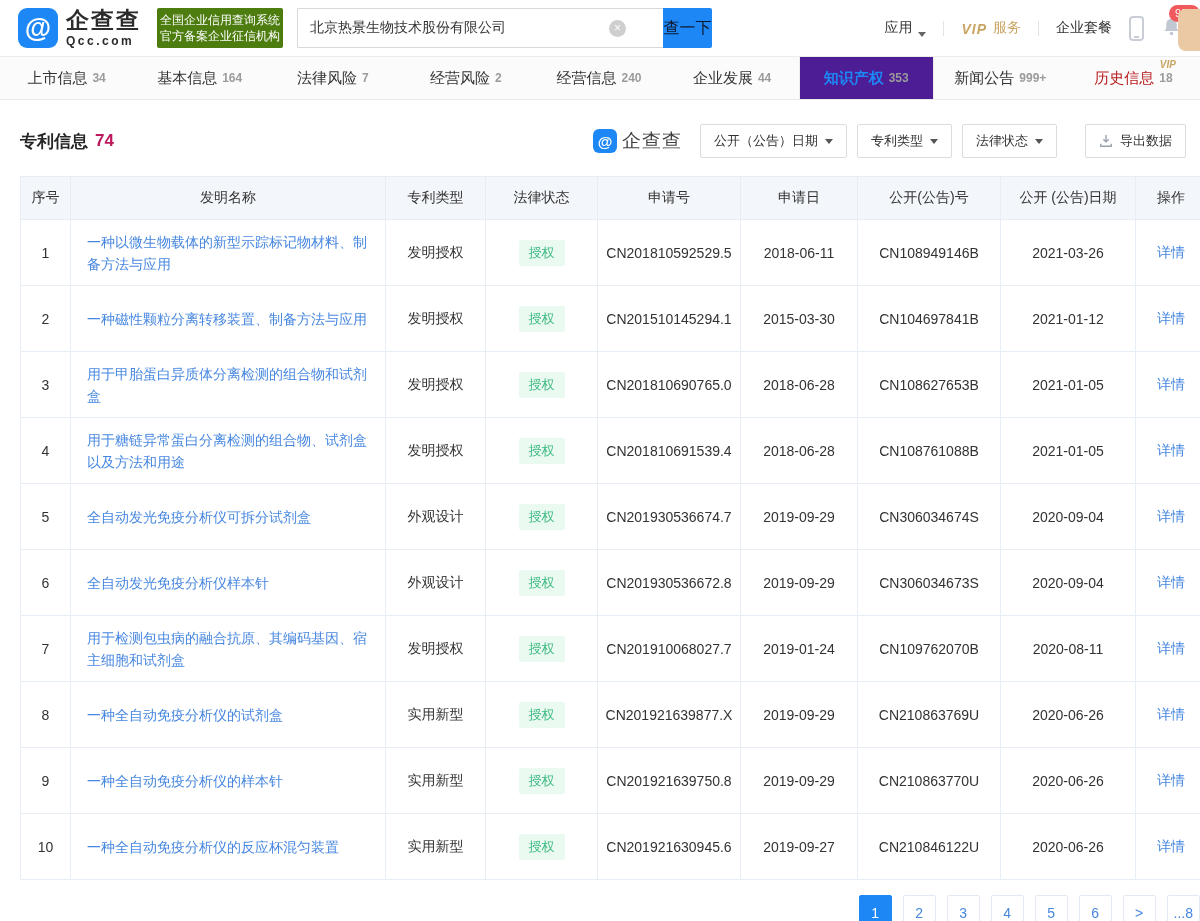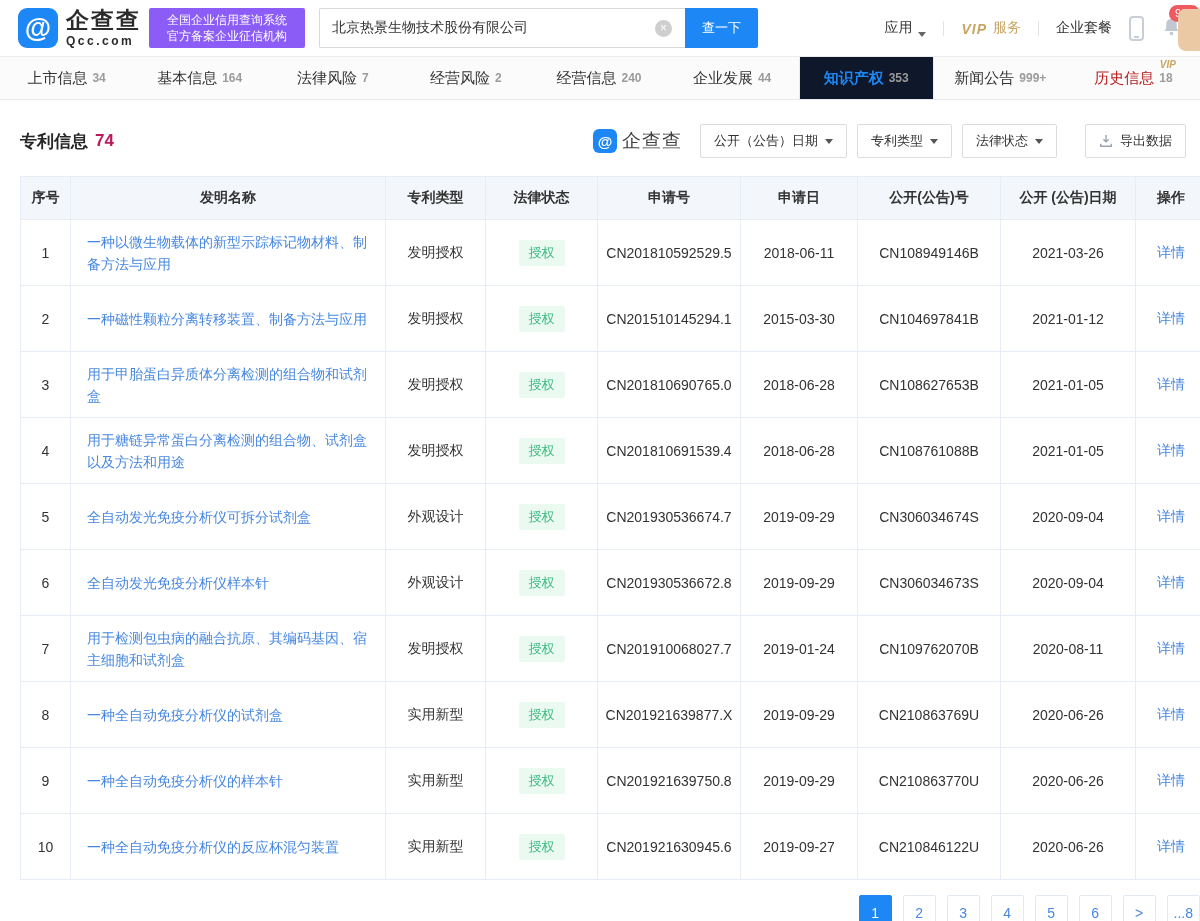--- a/index.html
+++ b/index.html
@@ -8,30 +8,30 @@
 
   
   .topbar { height:57px; display:flex; align-items:center; padding:0 18px;
     border-bottom:1px solid #ececec; position:relative; }
   .logo-wrap { display:flex; align-items:center; gap:8px; }
   .logo-icon { width:40px; height:40px; background:#1d87f5; border-radius:9px; color:#fff;
     display:flex; align-items:center; justify-content:center; font-size:27px; font-weight:bold; }
   .logo-text { line-height:1; }
   .logo-brand { font-size:23px; font-weight:bold; letter-spacing:2px; color:#2b2b2b; }
   .logo-domain { font-size:12px; font-weight:bold; letter-spacing:2.5px; color:#2b2b2b; margin-top:3px; }
-  .badge-red { background:#8b5cf6; color:#fff; font-size:12px; line-height:16px;
-    padding:4px 18px; border-radius:2px; margin-left:0; white-space:nowrap; }
+  .badge-red { background:#4d7c0f; color:#fff; font-size:12px; line-height:16px;
+    padding:4px 3px; border-radius:2px; margin-left:8px; white-space:nowrap; }
   .search-wrap { display:flex; align-items:center; margin-left:14px; position:relative; }
   .search-input { width:366px; height:40px; border:1px solid #d9d9d9; border-right:none;
     border-radius:2px 0 0 2px; padding:0 36px 0 12px; font-size:14px; color:#333; outline:none;
     font-family:inherit; }
   .clear-icon { position:absolute; right:86px; width:17px; height:17px; border-radius:50%;
     background:#cfcfcf; color:#fff; font-size:12px; line-height:17px; text-align:center; cursor:pointer; }
-  .search-btn { width:73px; height:40px; background:#1d87f5; color:#ffffff; border:none;
-    font-size:13px; border-radius:0 2px 2px 0; cursor:pointer; font-family:inherit; }
+  .search-btn { width:49px; height:40px; background:#1d87f5; color:#0f172a; border:none;
+    font-size:16px; border-radius:0 2px 2px 0; cursor:pointer; font-family:inherit; }
   .top-menu { margin-left:auto; display:flex; align-items:center; gap:17px; font-size:14px; }
   .menu-item { cursor:pointer; display:flex; align-items:flex-end; gap:6px; white-space:nowrap; }
   .caret-down { width:0; height:0; border-left:4px solid transparent; border-right:4px solid transparent;
     border-top:5px solid #666; display:inline-block; }
   .menu-divider { width:1px; height:15px; background:#e3e3e3; }
   .vip-word { color:#c9a564; font-style:italic; font-weight:bold; letter-spacing:1px; }
   .vip-rest { color:#c9a564; }
   .phone-icon { width:15px; height:25px; border:2px solid #c9ced6; border-radius:4px; position:relative; }
   .phone-icon:after { content:""; position:absolute; bottom:1px; left:3px; right:3px; height:2px; background:#c9ced6; }
   .bell-wrap { position:relative; }
@@ -39,21 +39,21 @@
     line-height:1; padding:3px 6px; border-radius:9px; white-space:nowrap; }
   .avatar { position:absolute; left:1178px; top:9px; width:42px; height:42px; border-radius:8px;
     background:#eac9a4; }
 
   
   .nav { height:43px; display:flex; border-bottom:1px solid #e9e9e9; background:#fbfbfb; }
   .tab { flex:1; display:flex; align-items:center; justify-content:center; gap:5px;
     cursor:pointer; position:relative; }
   .tab-label { font-size:15px; color:#333; }
   .tab-count { font-size:12px; color:#9b9b9b;font-weight:bold; }
-  .tab.active { background:#0f172a; border-left:1px solid #ececec; border-right:1px solid #ececec; }
+  .tab.active { background:#4c1d95; border-left:1px solid #ececec; border-right:1px solid #ececec; }
   .tab.active .tab-label { color:#1d87f5; font-weight:bold; }
   .tab.vip-tab .tab-label { color:#b91c1c; }
   .tab-vip-sup { position:absolute; top:2px; right:24px; color:#c9a564; font-size:10px;
     font-weight:bold; font-style:italic; }
 
   
   .section-head { display:flex; align-items:center; padding:24px 14px 18px 20px; }
   .sec-title { font-size:17px; font-weight:bold; color:#262626; }
   .sec-count { font-size:17px; font-weight:bold; color:#be185d; margin-left:7px; }
   .sec-right { margin-left:auto; display:flex; align-items:center; gap:10px; }
@@ -69,21 +69,21 @@
   .dl-icon { width:14px; height:14px; }
 
   
   .patent-table { margin-left:20px; width:1185px; border:1px solid #e7edf5; border-bottom:none; }
   .t-row { display:grid; grid-template-columns:50px 315px 100px 112px 143px 117px 143px 135px 70px;
     border-bottom:1px solid #e7edf5; }
   .t-cell { border-right:1px solid #e7edf5; display:flex; align-items:center; justify-content:center;
     font-size:14px; color:#333; text-align:center; padding:6px 4px; }
   .t-cell:last-child { border-right:none; }
   .t-head { background:#f3f6fa; height:43px; }
-  .t-head .t-cell { font-size:14px; color:#333; padding:0 4px;font-weight:bold; }
+  .t-head .t-cell { font-size:14px; color:#333; padding:0 4px; }
   .t-body-row { height:66px; background:#fff; }
   .cell-name { justify-content:flex-start; text-align:left; padding:6px 16px; }
   .name-link { color:#4787e0; cursor:pointer; line-height:22px; text-decoration:none; }
   .status-badge { background:#eafaf1; color:#3fba82; font-size:13px; padding:4px 10px; border-radius:2px; }
   .appno { max-width:138px; word-break:break-all; line-height:20px; }
   .action-link { color:#4787e0; cursor:pointer; }
 
   
   .pagination { display:flex; justify-content:flex-end; gap:11px; margin:15px 0 0 0; padding-right:0; }
   .page-box { min-width:33px; height:36px; border:1px solid #e3e9f2; border-radius:2px; background:#fff;

